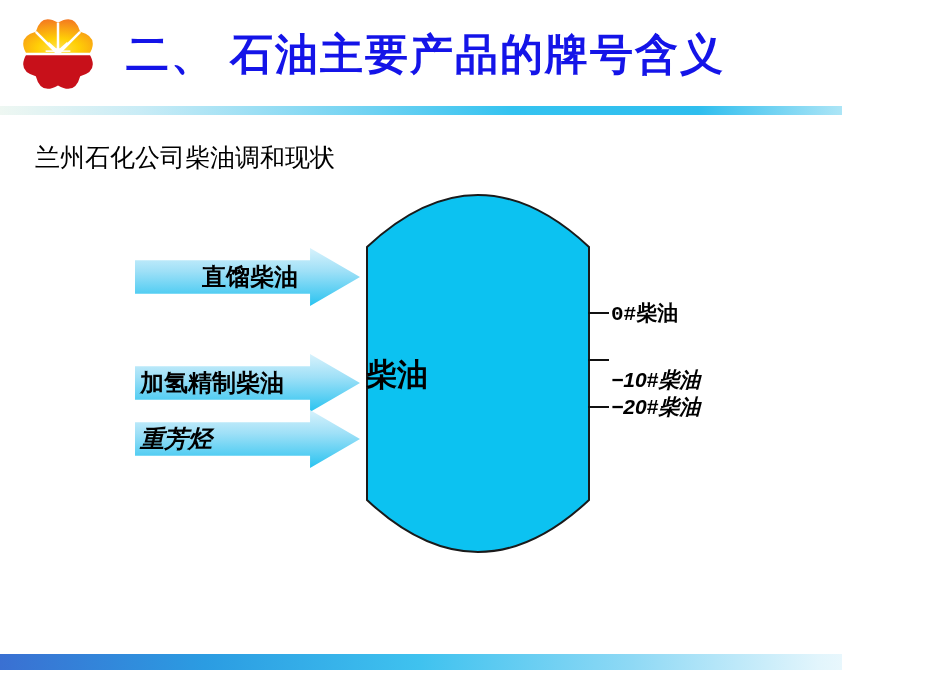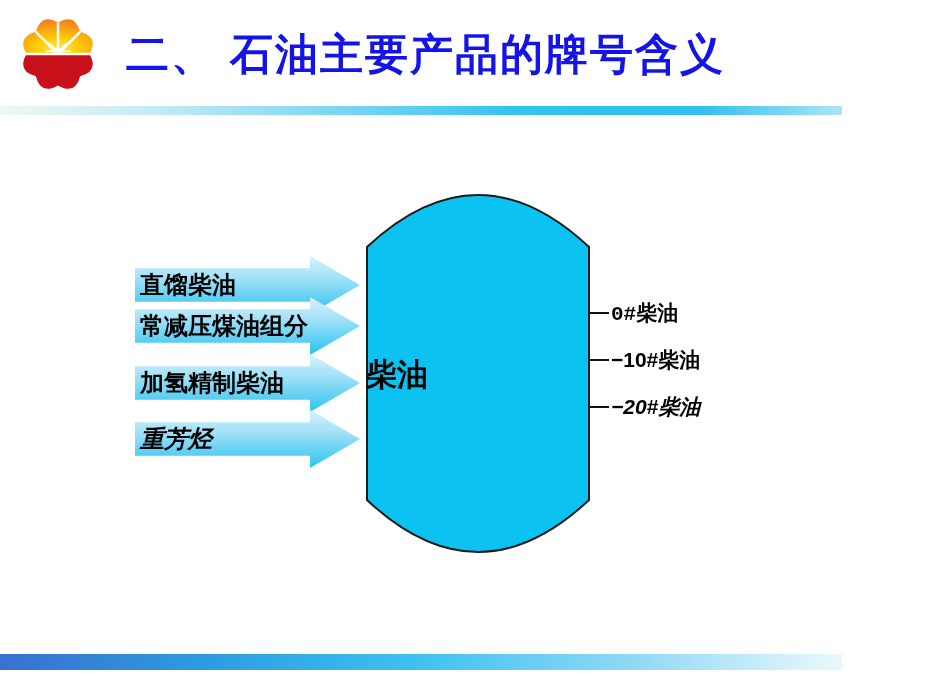--- a/index.html
+++ b/index.html
@@ -29,35 +29,35 @@
   
   .arrow{
     position:absolute;left:135px;width:225px;height:58px;
     background:linear-gradient(180deg,#d8f2fc 0%,#9fe0f7 40%,#29c3f0 100%);
     clip-path:polygon(0 21%,77.8% 21%,77.8% 0,100% 50%,77.8% 100%,77.8% 79%,0 79%);
     display:flex;align-items:center;
   }
   .arrow .lbl{
     padding-left:5px;font-size:24px;font-weight:bold;color:#000;white-space:nowrap;
   }
-  .arrow1{top:256px;} .arrow2{top:297px;} .arrow3{top:354px;} .arrow4{top:410px;font-style:italic;}
+  .arrow1{top:248px;justify-content:center;} .arrow2{top:297px;} .arrow3{top:354px;} .arrow4{top:410px;font-style:italic;}
   
   .tank-svg{position:absolute;left:366px;top:193px;}
   .tank-label{
     position:absolute;left:366px;top:354px;width:224px;
     text-align:left;font-size:31px;font-weight:bold;color:#000;
   }
   
   .tick{position:absolute;left:588px;width:21px;height:2px;background:#111;}
   .tick1{top:312px;} .tick2{top:359px;} .tick3{top:406px;}
   .out-label{
     position:absolute;left:611px;transform:translateY(-50%);
     font-size:21px;font-weight:bold;color:#000;white-space:nowrap;
   }
-  .out1{top:313px;font-family:Liberation Mono, monospace;} .out2{top:360px;} .out3{top:407px;font-style:italic;}
+  .out1{top:313px;font-family:Liberation Mono, monospace;} .out2{top:380px;font-style:italic;} .out3{top:407px;font-style:italic;}
   
   .bottom-bar{
     position:absolute;left:0;top:654px;width:931px;height:16px;
     background:linear-gradient(90deg,#3a70d2 0%,#2b9ce2 22%,#3fc2ef 45%,#8fd9f5 68%,#e2f5fc 88%,#ffffff 100%);
   }
 </style>
 </head>
 <body>
 
 <div class="slide">
@@ -91,26 +91,24 @@
         <line x1="0" y1="-3" x2="-13" y2="-3"></line>
         <line x1="0" y1="-3" x2="13" y2="-3"></line>
       </g>
     </g>
   </svg>
 
   <div class="title">二、 石油主要产品的牌号含义</div>
 
   <div class="header-divider"></div>
 
+  <div class="subtitle">兰州石化公司柴油调和现状</div>
 
   <div class="arrow arrow1">
     <span class="lbl">直馏柴油</span>
-  </div>
-  <div class="arrow arrow2">
-    <span class="lbl">常减压煤油组分</span>
   </div>
   <div class="arrow arrow3">
     <span class="lbl">加氢精制柴油</span>
   </div>
   <div class="arrow arrow4">
     <span class="lbl">重芳烃</span>
   </div>
 
   <svg class="tank-svg" width="224" height="361" viewBox="0 0 224 361" xmlns="http://www.w3.org/2000/svg">
     <path d="M1,54 Q112,-50 223,54 L223,307 Q112,411 1,307 Z" fill="#0cc2f1" stroke="#1a1a1a" stroke-width="2"></path>

